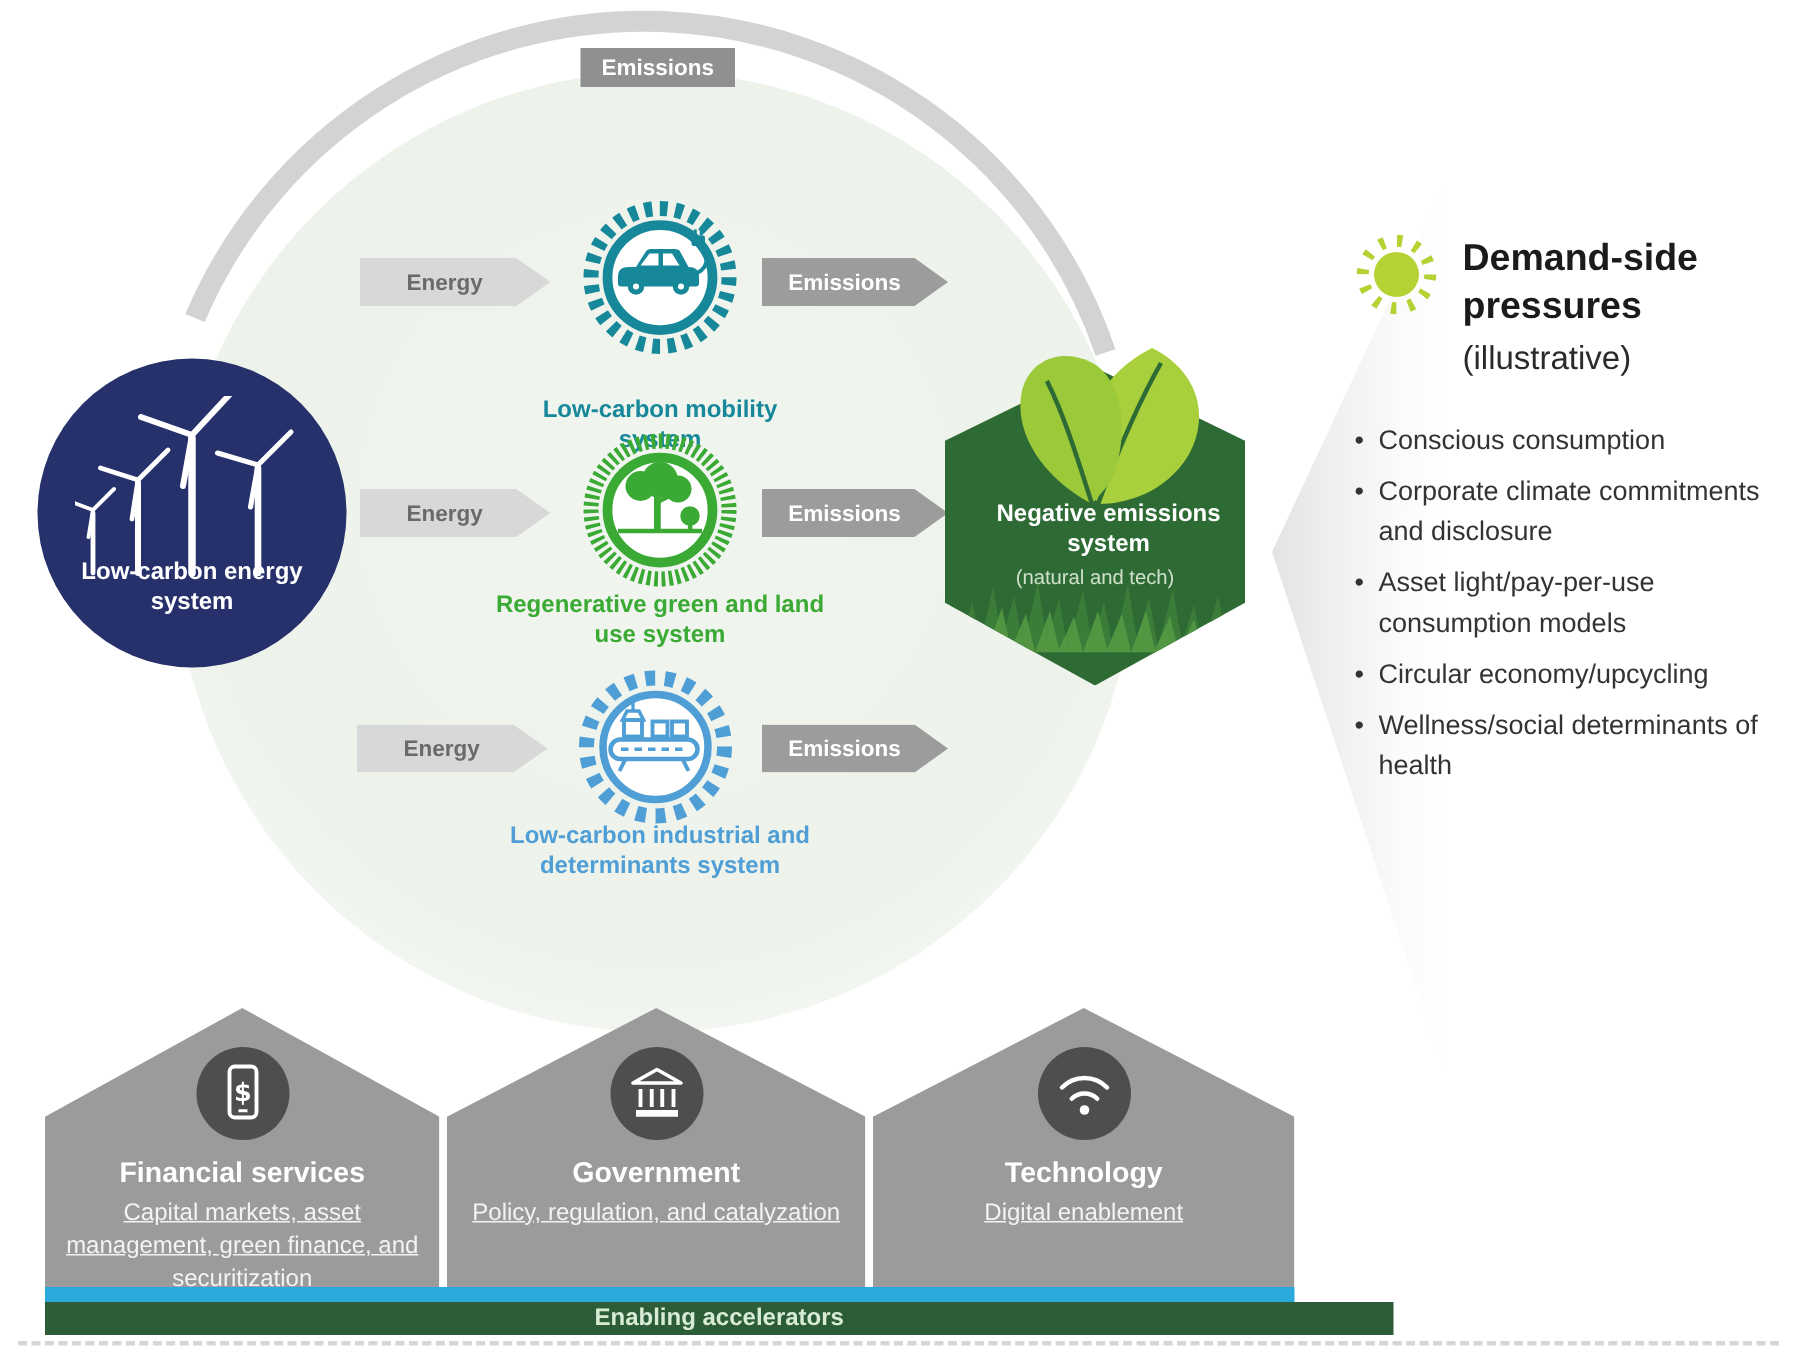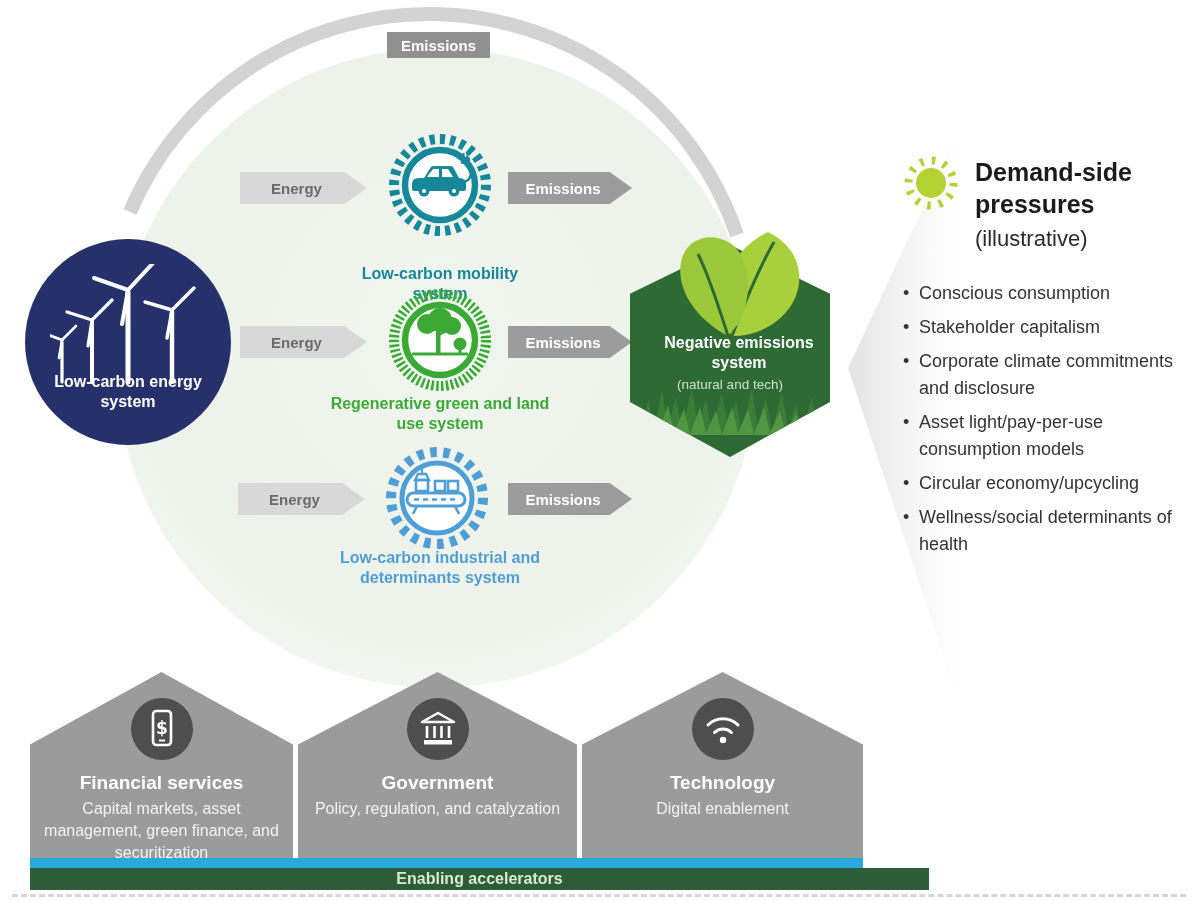--- a/index.html
+++ b/index.html
@@ -71,21 +71,21 @@
   .house{
     top:672px;height:186px;background:var(--c-house-gray,#9b9b9b);
     clip-path:polygon(50% 0,100% 39%,100% 100%,0 100%,0 39%);
   }
   .house .icon-circle{
     position:absolute;left:50%;transform:translateX(-50%);top:26px;
     width:62px;height:62px;border-radius:50%;background:var(--c-icon-circle,#4e4e4e);
     display:flex;align-items:center;justify-content:center;
   }
   .house .h-title{position:absolute;left:0;right:0;top:100px;text-align:center;color:#fff;font-weight:bold;font-size:19px;}
-  .house .h-sub{position:absolute;left:50%;transform:translateX(-50%);top:126px;width:92%;text-align:center;color:rgba(255,255,255,.88);font-size:16px;line-height:22px;}
+  .house .h-sub{position:absolute;left:50%;transform:translateX(-50%);top:126px;width:92%;text-align:center;color:rgba(255,255,255,.88);font-size:16px;line-height:22px;text-decoration:underline;}
   #house-1{left:30px;width:263px;}
   #house-2{left:298px;width:279px;}
   #house-3{left:582px;width:281px;}
 
   
   #strip-blue{left:30px;top:858px;width:833px;height:10px;background:var(--c-strip-blue,#2aa9dd);}
   #bar-green{
     left:30px;top:868px;width:899px;height:22px;background:var(--c-bar-green,#2c5c38);
     display:flex;align-items:center;justify-content:center;
     color:#d7ecd3;font-weight:bold;font-size:16px;
@@ -218,21 +218,20 @@
   </svg>
 
   <svg class="abs" style="left:900px;top:152px;" width="62" height="62" viewBox="0 0 62 62">
     <circle cx="31" cy="31" r="15" fill="var(--c-sun,#b4d233)"></circle>
     <circle cx="31" cy="31" r="22.5" fill="none" stroke="var(--c-sun,#b4d233)" stroke-width="8" stroke-dasharray="3.5 8.3"></circle>
   </svg>
   <div id="demand-title" class="abs">Demand-side pressures</div>
   <div id="demand-sub" class="abs">(illustrative)</div>
   <ul id="demand-list" class="abs">
     <li>Conscious consumption</li>
-    <li>Stakeholder capitalism</li>
     <li>Corporate climate commitments and disclosure</li>
     <li>Asset light/pay-per-use consumption models</li>
     <li>Circular economy/upcycling</li>
     <li>Wellness/social determinants of health</li>
   </ul>
 
   <div id="house-1" class="abs house">
     <div class="icon-circle">
       <svg width="40" height="44" viewBox="0 0 40 44">
         <rect x="11" y="4" width="18" height="34" rx="3.5" fill="none" stroke="#fff" stroke-width="2.6"></rect>

